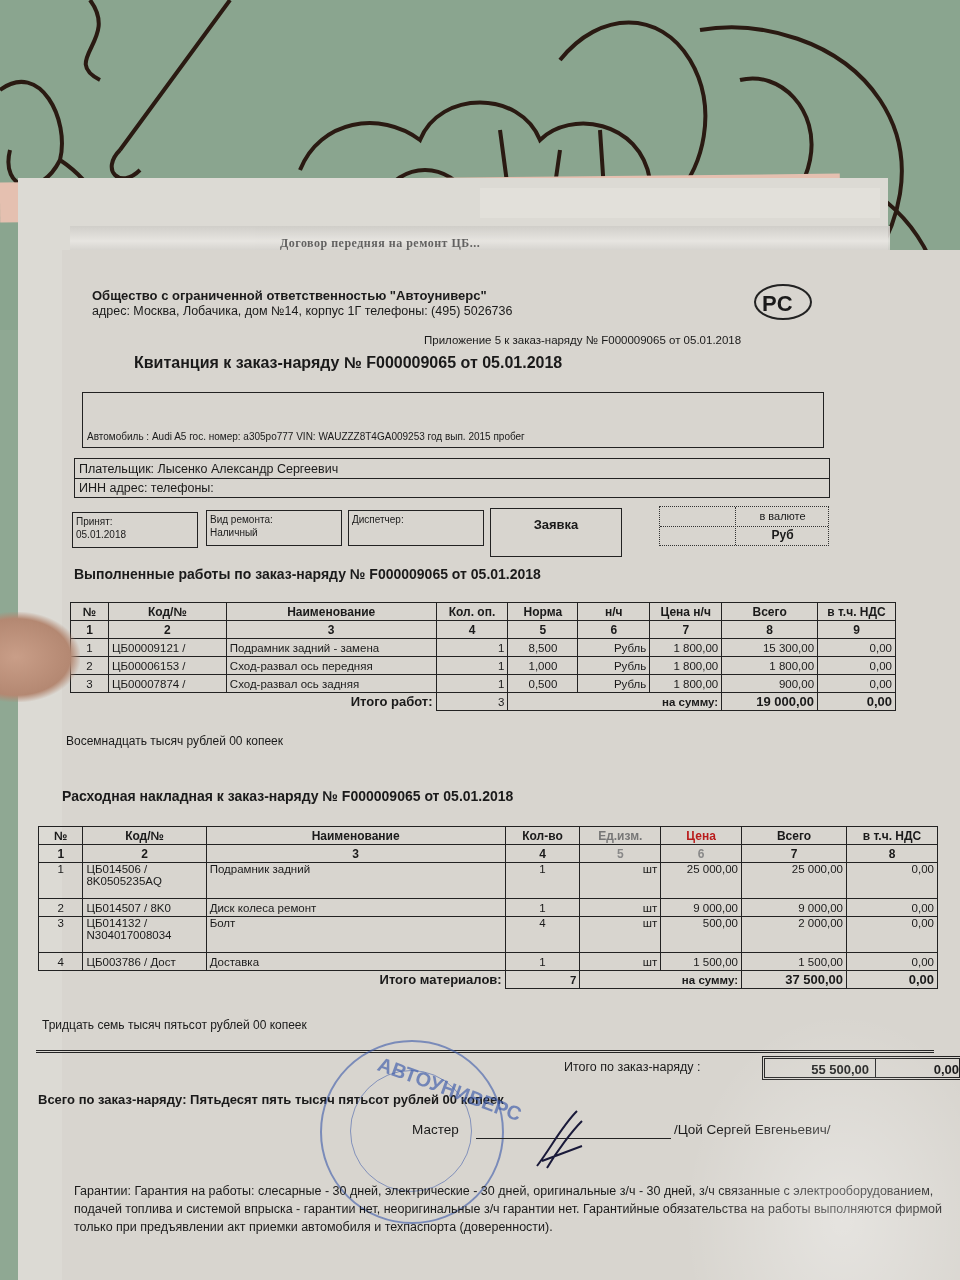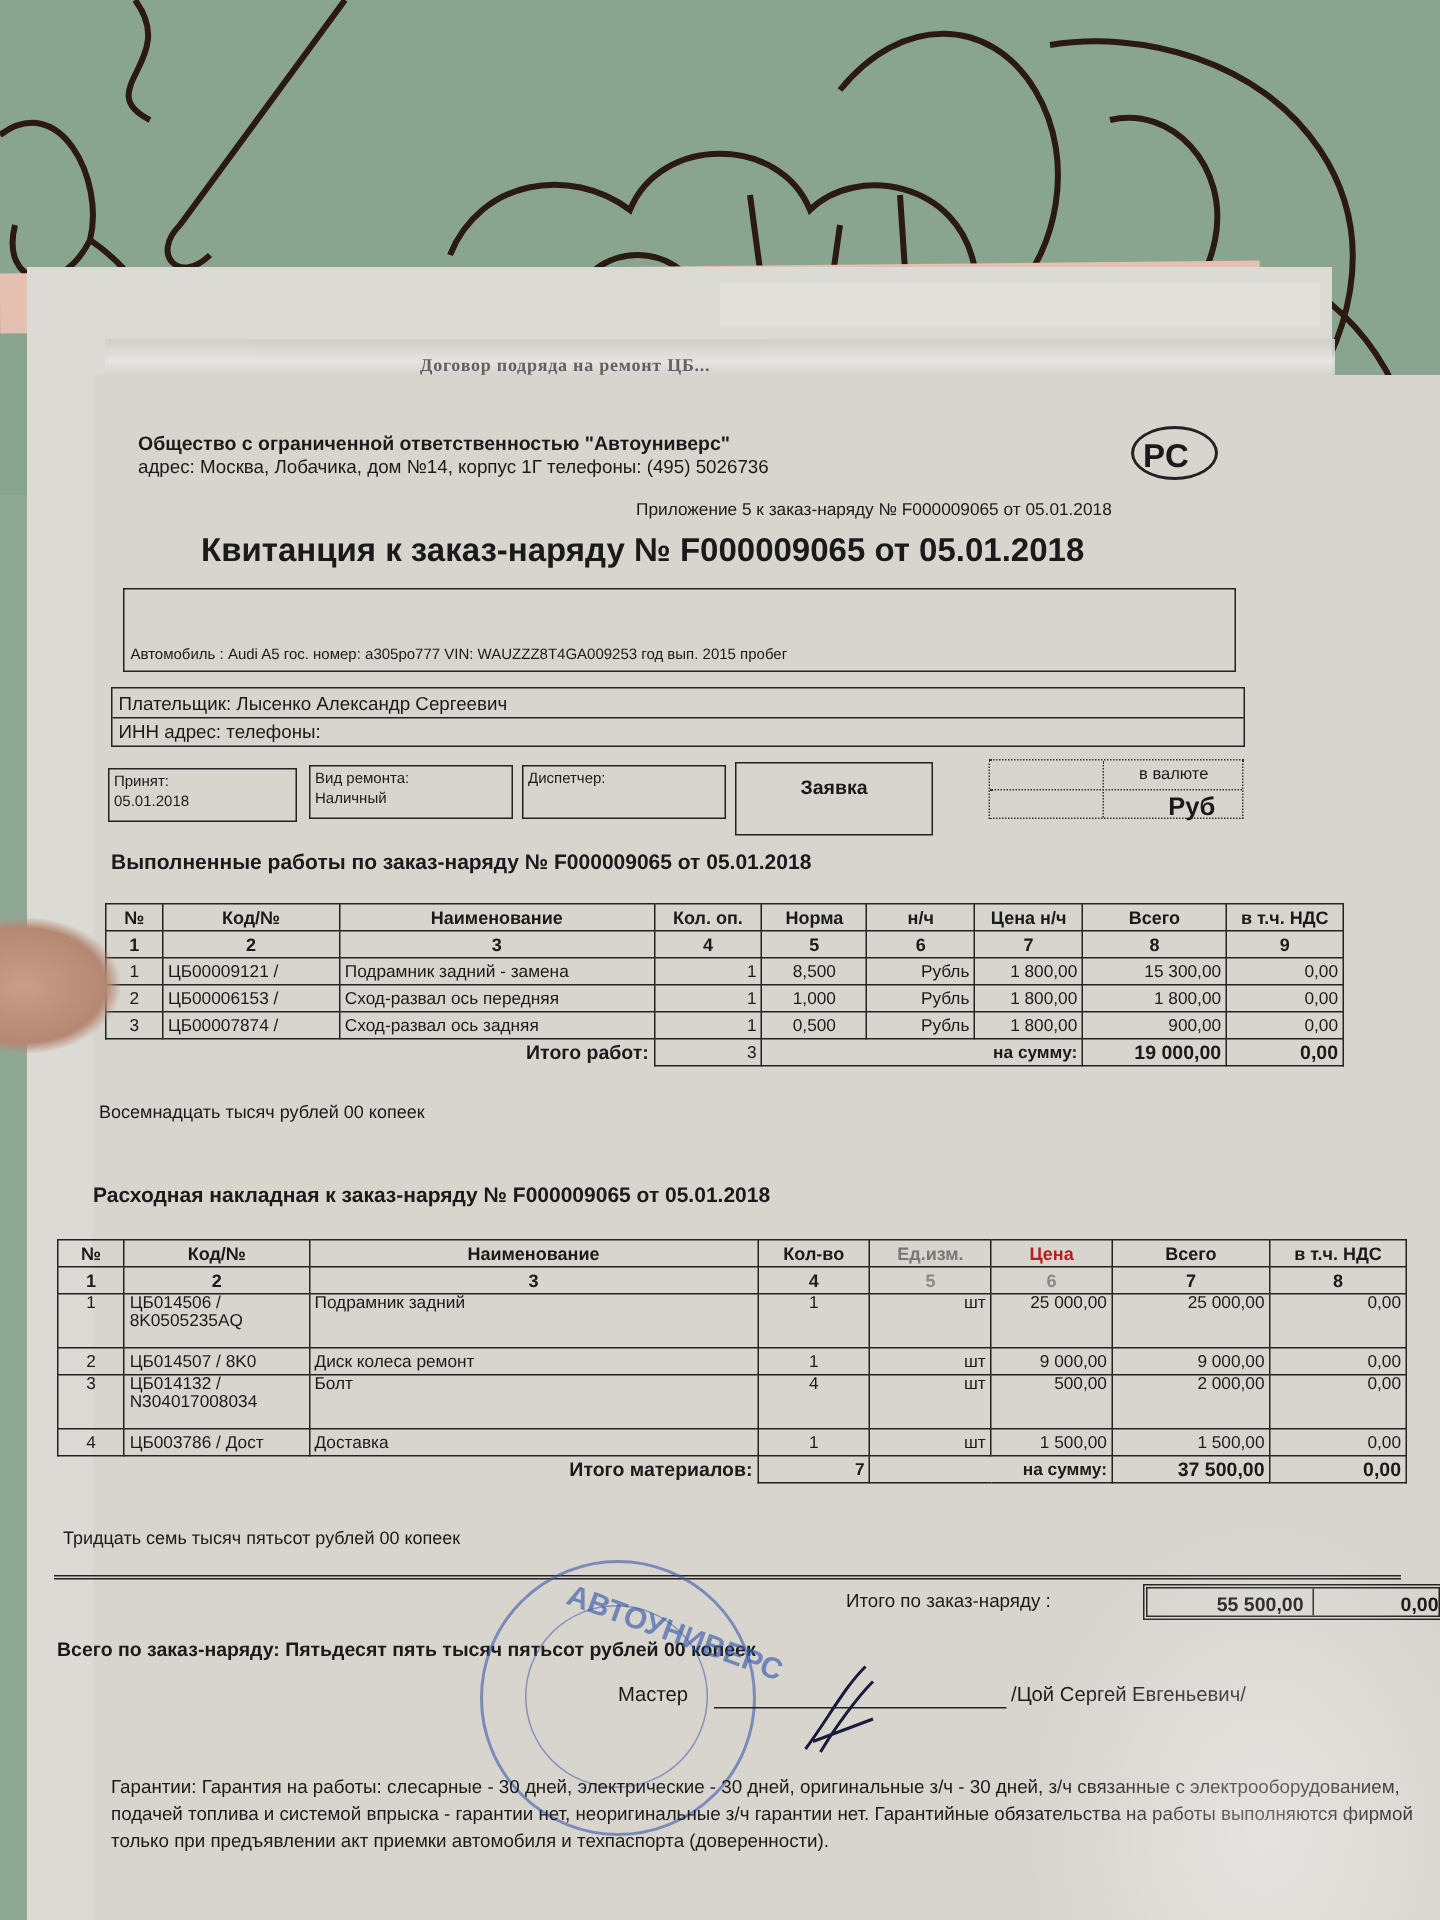--- a/index.html
+++ b/index.html
@@ -41,39 +41,39 @@
   }
   .abs { position:absolute; white-space:nowrap; }
   .company { left:30px; top:38px; font-size:13px; font-weight:bold; }
   .address { left:30px; top:54px; font-size:12.5px; }
   .gost {
     position:absolute; left:692px; top:34px; width:58px; height:36px;
     border:2px solid #222; border-radius:50%;
     font-size:22px; font-weight:bold; line-height:36px; text-align:left; padding-left:6px; box-sizing:border-box;
   }
   .appendix { left:362px; top:84px; font-size:11.5px; }
-  .main-title { left:72px; top:104px; font-size:22px; font-weight:bold; }
+  .main-title { left:72px; top:104px; font-size:16px; font-weight:bold; }
   .box { position:absolute; border:1.5px solid #222; box-sizing:border-box; }
   .client-box { left:20px; top:142px; width:742px; height:56px; }
   .client-box .row1 { position:absolute; left:0; top:0; width:100%; height:36px; border-bottom:1.5px solid #222; }
   .client-box .c1 { position:absolute; left:4px; top:4px; font-size:12.5px; line-height:17px; width:220px; white-space:normal; }
   .client-box .divv { position:absolute; left:235px; top:0; height:36px; border-left:1.5px solid #222; }
   .client-box .c2 { position:absolute; left:244px; top:12px; font-size:12.5px; }
   .client-box .c3 { position:absolute; left:4px; top:38px; font-size:10px; }
   .payer-box { left:12px; top:208px; width:756px; height:40px; }
   .payer-box .r1 { position:absolute; left:4px; top:3px; font-size:12.5px; }
   .payer-box .line { position:absolute; left:0; top:19px; width:100%; border-top:1.5px solid #222; }
   .payer-box .r2 { position:absolute; left:4px; top:22px; font-size:12.5px; }
   .info-box { position:absolute; border:1.5px solid #222; box-sizing:border-box; height:36px; font-size:10px; padding:2px 3px; line-height:13px; }
   .zayavka { position:absolute; border:1.5px solid #222; box-sizing:border-box; font-size:13px; font-weight:bold; text-align:center; line-height:32px; }
   .currency { position:absolute; left:597px; top:256px; width:170px; height:40px; border:1px dotted #333; box-sizing:border-box; }
   .currency .v { position:absolute; left:75px; top:0; height:100%; border-left:1px dotted #333; }
   .currency .h { position:absolute; left:0; top:19px; width:100%; border-top:1px dotted #333; }
   .currency .l1 { position:absolute; left:75px; width:95px; top:3px; text-align:center; font-size:11px; }
-  .currency .l2 { position:absolute; left:87px; width:95px; top:21px; text-align:center; font-size:17px; font-weight:bold; }
+  .currency .l2 { position:absolute; left:75px; width:95px; top:21px; text-align:center; font-size:12px; font-weight:bold; }
   .section-title { font-size:14px; font-weight:bold; }
   table { border-collapse:collapse; position:absolute; font-size:11.5px; }
   td, th { border:1.5px solid #222; padding:0 3px; height:17px; }
   th { font-weight:bold; font-size:12px; }
   .num-row td { text-align:center; font-weight:bold; font-size:12px; }
   .r { text-align:right; }
   .c { text-align:center; }
   .b { font-weight:bold; }
   .noborder { border:none; }
   .words { font-size:12px; }
@@ -119,21 +119,21 @@
     <path d="M500 130 L520 280 M560 150 L540 290 M600 130 L610 280"></path>
     <path d="M850 180 C900 200 950 260 940 330"></path>
   </svg>
 </div>
 
 <div class="back-paper-pink"></div>
 <div class="back-paper-1"></div>
 <div class="back-paper-2"></div>
 
 <div class="sleeve-tape">
-  <span class="t">Договор подряда на ремонт ЦБ...</span>
+  <span class="t">Договор передняя на ремонт ЦБ...</span>
 </div>
 
 <div class="doc">
 
   <div class="abs company">Общество с ограниченной ответственностью "Автоуниверс"</div>
   <div class="abs address">адрес: Москва, Лобачика, дом №14, корпус 1Г телефоны: (495) 5026736</div>
   <div class="gost"><span>PC</span></div>
   <div class="abs appendix">Приложение 5 к заказ-наряду № F000009065 от 05.01.2018</div>
   <div class="abs main-title">Квитанция к заказ-наряду № F000009065 от 05.01.2018</div>
 

